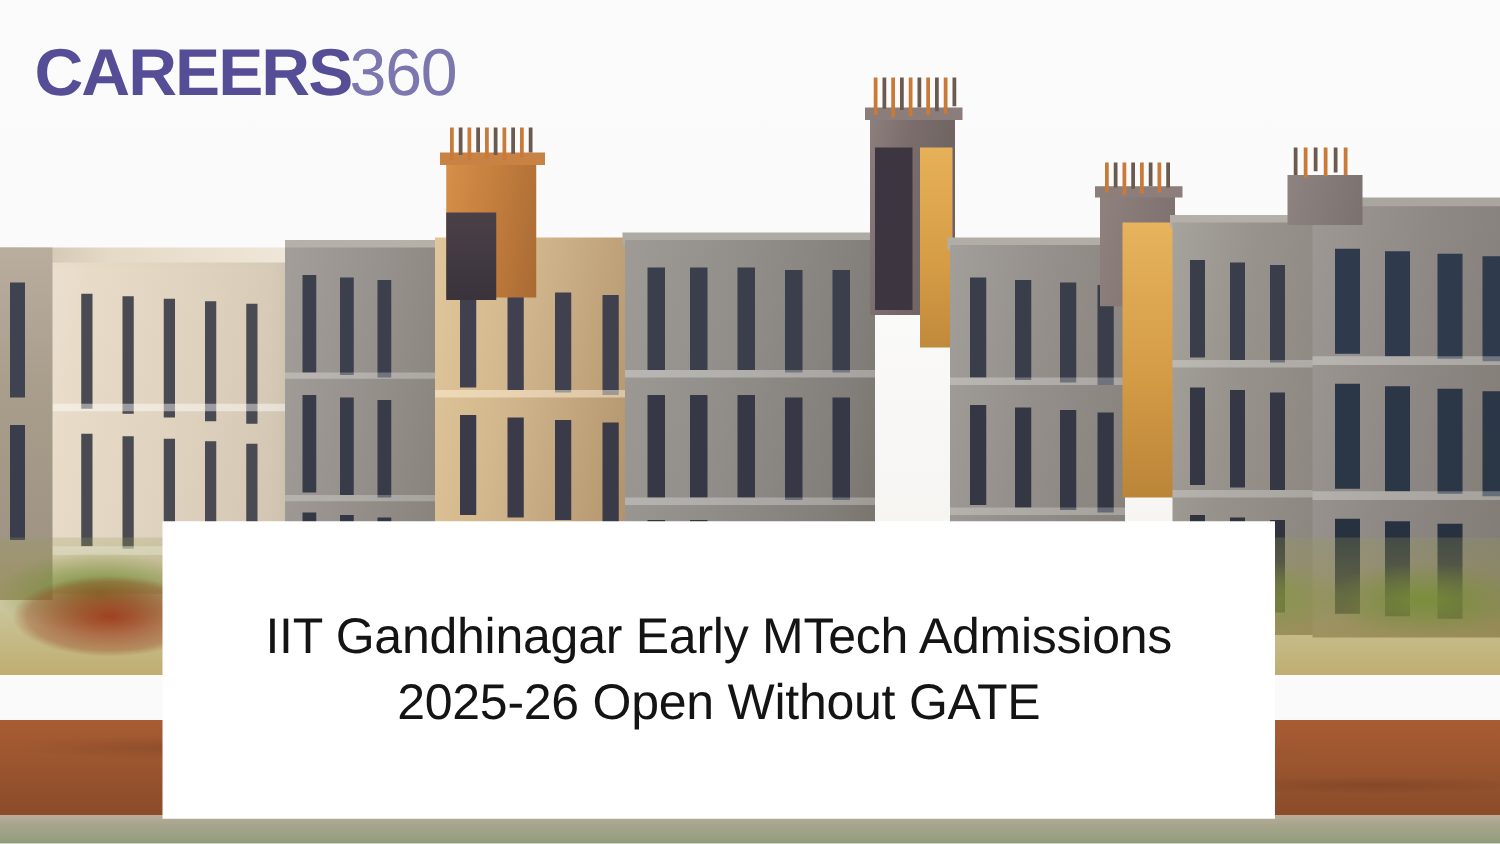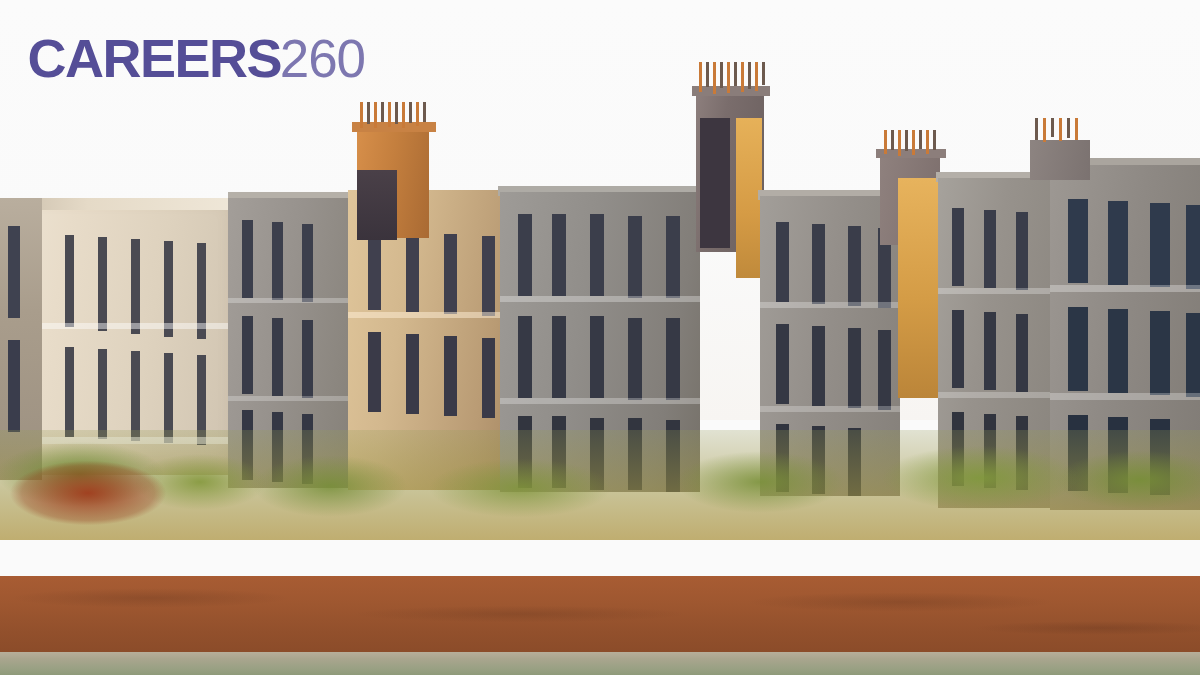--- a/index.html
+++ b/index.html
@@ -395,17 +395,20 @@
 
   <div id="shrubs"></div>
   <div id="redbush"></div>
   <div id="grass"></div>
   <div id="earth"></div>
   <div id="earthTex"></div>
   <div id="waterline"></div>
 
   <div id="logo">
     <span id="logoCareers">CAREERS</span>
-    <span id="logo360">260</span>
-  </div>
-
+    <span id="logo360">360</span>
+  </div>
+
+  <div id="titleCard">
+    <div id="titleText">IIT Gandhinagar Early MTech Admissions 2025-26 Open Without GATE</div>
+  </div>
 
 </div>
 
 </body></html>

